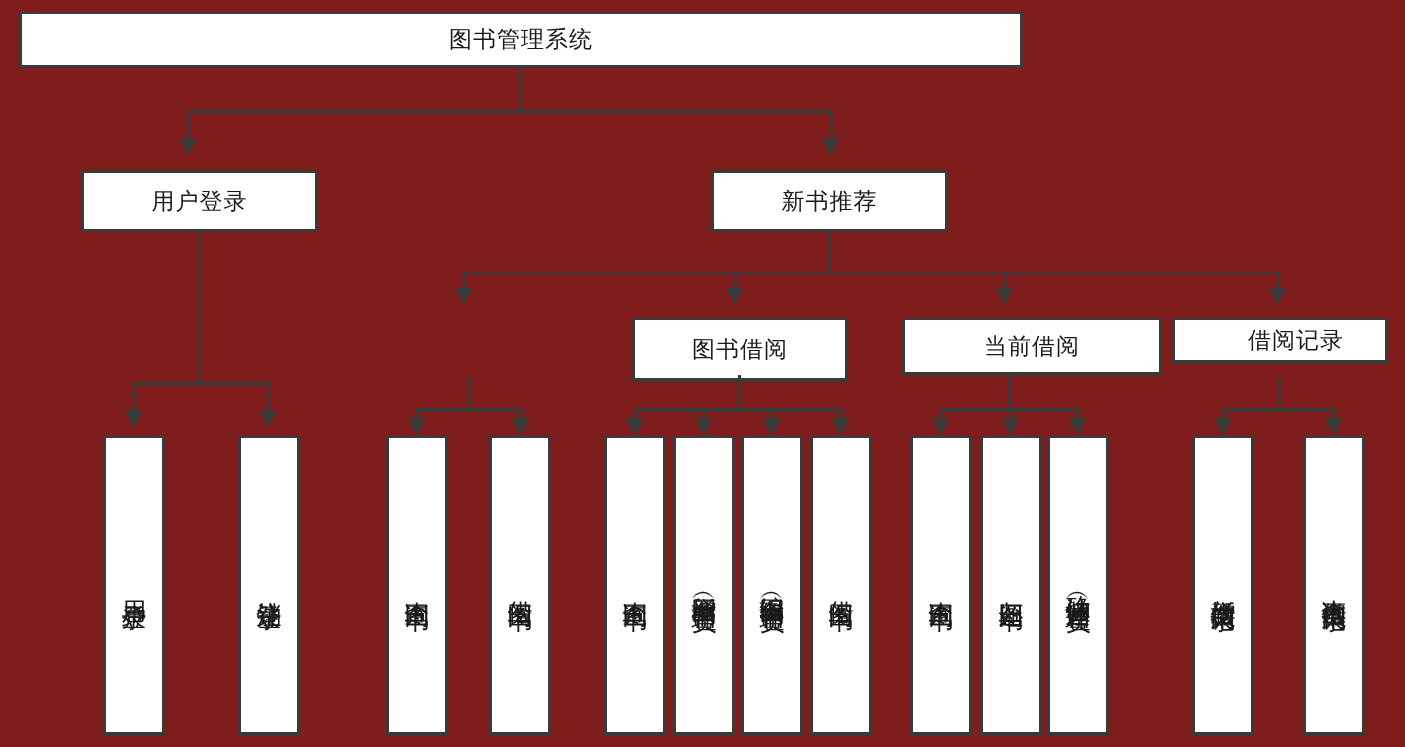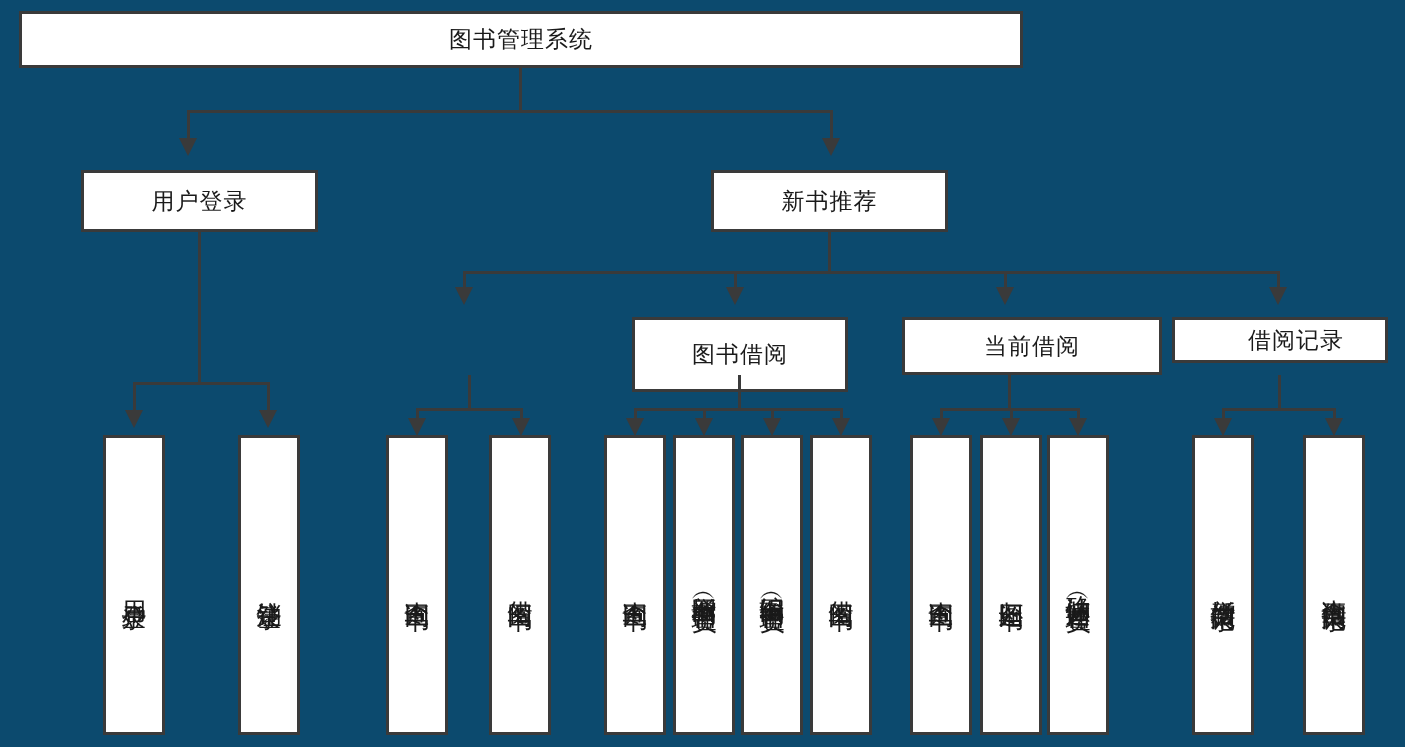--- a/index.html
+++ b/index.html
@@ -7,21 +7,21 @@
     padding: 0;
     background: #ffffff;
   }
   body {
     font-family: "Liberation Sans", "DejaVu Sans", sans-serif;
   }
   #canvas {
     position: relative;
     width: 1405px;
     height: 747px;
-    background: #0c4a6e;
+    background: #7f1d1d;
     overflow: hidden;
   }
 
   
   .node {
     position: absolute;
     box-sizing: border-box;
     background: #ffffff;
     border: 3px solid #3a3a3a;
     display: flex;
@@ -123,21 +123,21 @@
   <div class="vline" style="left:734px; top:271px; height:18px;"></div>
   <div class="arrow" style="left:726px; top:287px;"></div>
 
   <div class="vline" style="left:1004px; top:271px; height:18px;"></div>
   <div class="arrow" style="left:996px; top:287px;"></div>
 
   <div class="vline" style="left:1277px; top:271px; height:18px;"></div>
   <div class="arrow" style="left:1269px; top:287px;"></div>
 
 
-  <div class="node h" style="left:632px; top:317px; width:216px; height:75px;">
+  <div class="node h" style="left:632px; top:317px; width:216px; height:64px;">
     <span>图书借阅</span>
   </div>
 
   <div class="node h" style="left:902px; top:317px; width:260px; height:58px;">
     <span>当前借阅</span>
   </div>
 
   <div class="node h" style="left:1172px; top:317px; width:216px; height:46px;padding-left:32px;">
     <span>借阅记录</span>
   </div>

